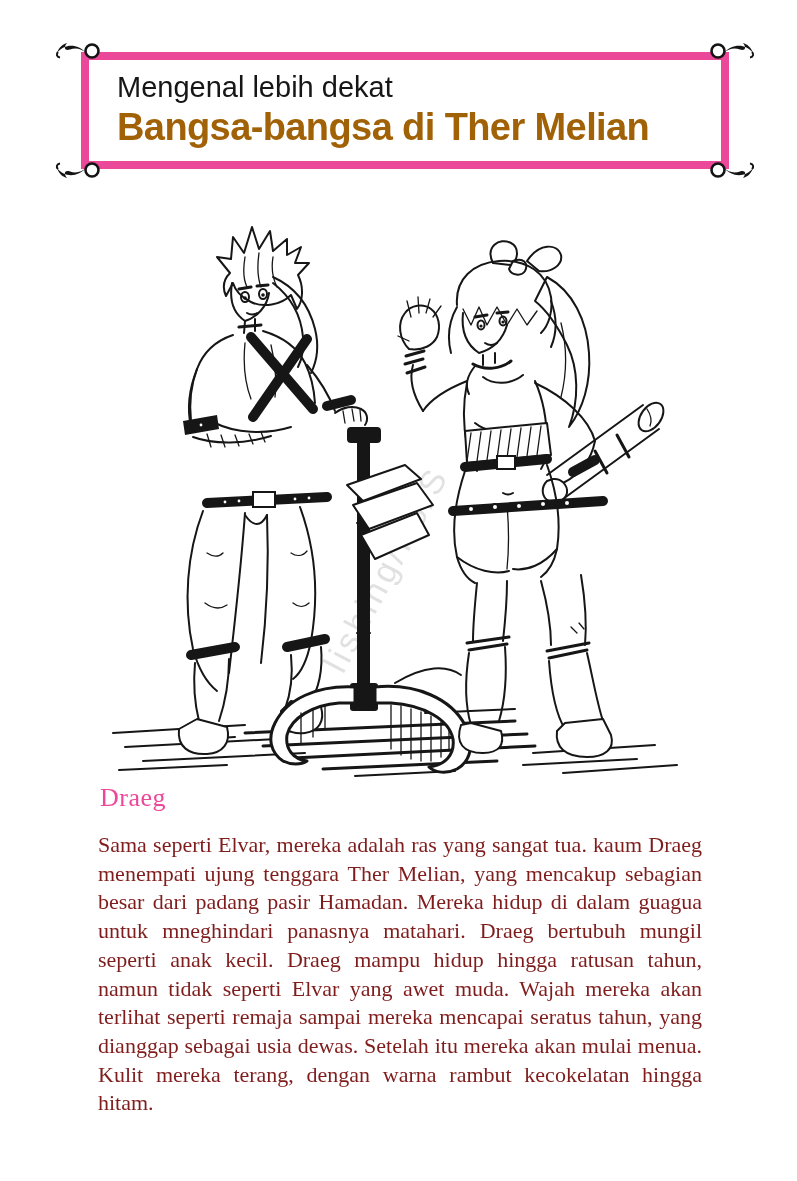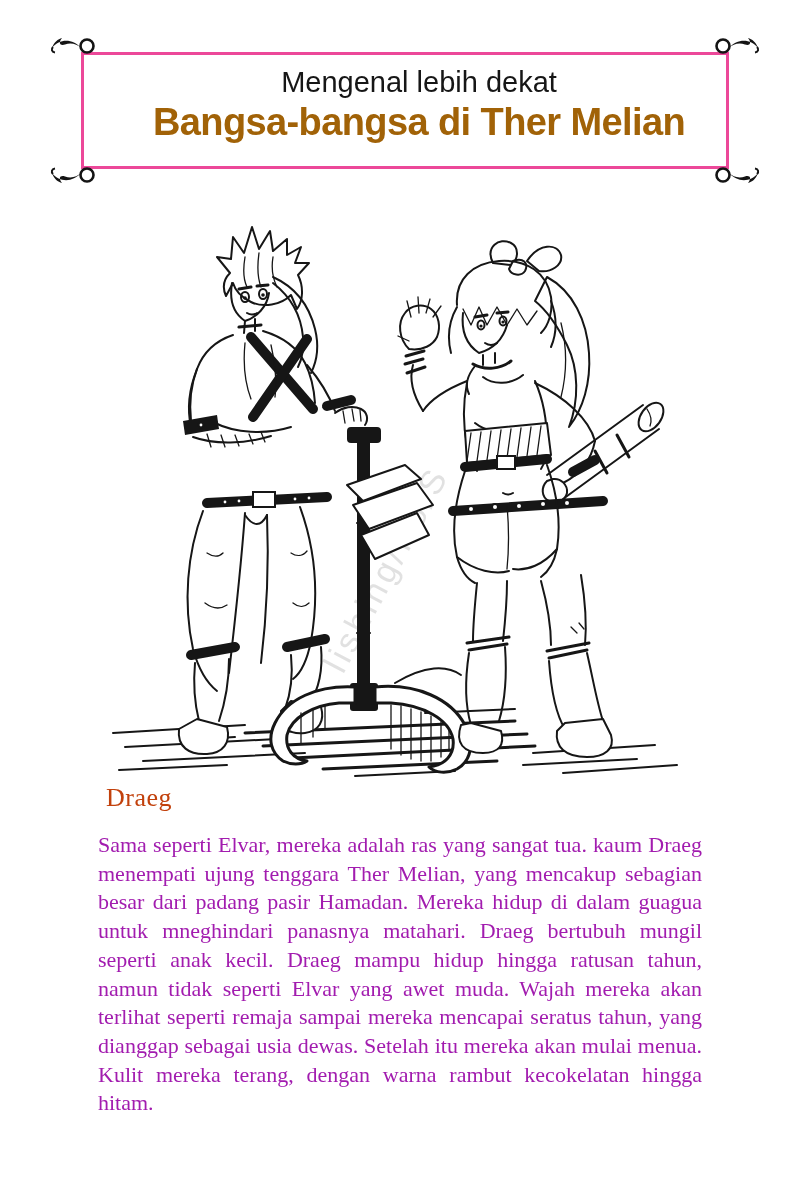--- a/index.html
+++ b/index.html
@@ -4,22 +4,22 @@
 <style>
   html,body{margin:0;padding:0;}
   body{
     width:797px;height:1181px;position:relative;overflow:hidden;
     background:#ffffff;color:#1a1a1a;
     font-family:"Liberation Sans",sans-serif;
   }
   
   .banner{
     position:absolute;left:81px;top:52px;width:648px;height:117px;
-    border:3px solid #ec4899;box-sizing:border-box;
-    padding:11px 0 0 28px;background:#fff;text-align:center;
+    border:8px solid #ec4899;box-sizing:border-box;
+    padding:11px 0 0 28px;background:#fff;
   }
   .banner .kicker{font-size:29px;line-height:33px;font-weight:400;color:#161616;}
   .banner .title{font-size:38px;line-height:47px;font-weight:700;letter-spacing:-0.6px;color:#a16207;}
   .flourish{position:absolute;width:48px;height:33px;}
   .fl-tl{left:-34px;top:-22px;}
   .fl-tr{right:-34px;top:-22px;transform:scaleX(-1);}
   .fl-bl{left:-34px;bottom:-22px;transform:scaleY(-1);}
   .fl-br{right:-34px;bottom:-22px;transform:scale(-1,-1);}
   
   figure.illo{position:absolute;left:95px;top:213px;width:610px;height:570px;margin:0;}
@@ -28,28 +28,28 @@
     stroke:#161616;stroke-width:2;fill:none;stroke-linecap:round;stroke-linejoin:round;
   }
   .ink .fill{fill:#161616;stroke:none;}
   .ink .wfill{fill:#ffffff;}
   .ink .thick{stroke-width:3;}
   .ink .band{stroke-width:10;}
   .ink .thin{stroke-width:1.3;}
   .ink text{stroke:none;}
   
   h2.heading{
-    position:absolute;left:106px;top:783px;margin:0;
+    position:absolute;left:100px;top:783px;margin:0;
     font-family:"Liberation Serif",serif;font-weight:400;
-    font-size:26px;line-height:30px;letter-spacing:0.5px;color:#c2410c;
+    font-size:26px;line-height:30px;letter-spacing:0.5px;color:#ec4899;
   }
   p.body{
     position:absolute;left:98px;top:831px;width:604px;margin:0;
     font-family:"Liberation Serif",serif;
-    font-size:22px;line-height:28.7px;color:#a21caf;
+    font-size:22px;line-height:28.7px;color:#7f1d1d;
     text-align:justify;
   }
 </style>
 </head>
 <body>
 
 <div class="banner">
   <svg class="flourish fl-tl" viewBox="0 0 48 33" aria-hidden="true">
     <circle cx="37" cy="13" r="6.5" fill="#fff" stroke="#141414" stroke-width="2.6"></circle>
     <path d="M31 15 C23 6 10 5 2 15 C4 9 8 6 12 5 C8 10 10 13 15 11.5 C21 9.5 27 11 31 15 Z" fill="#141414"></path>

